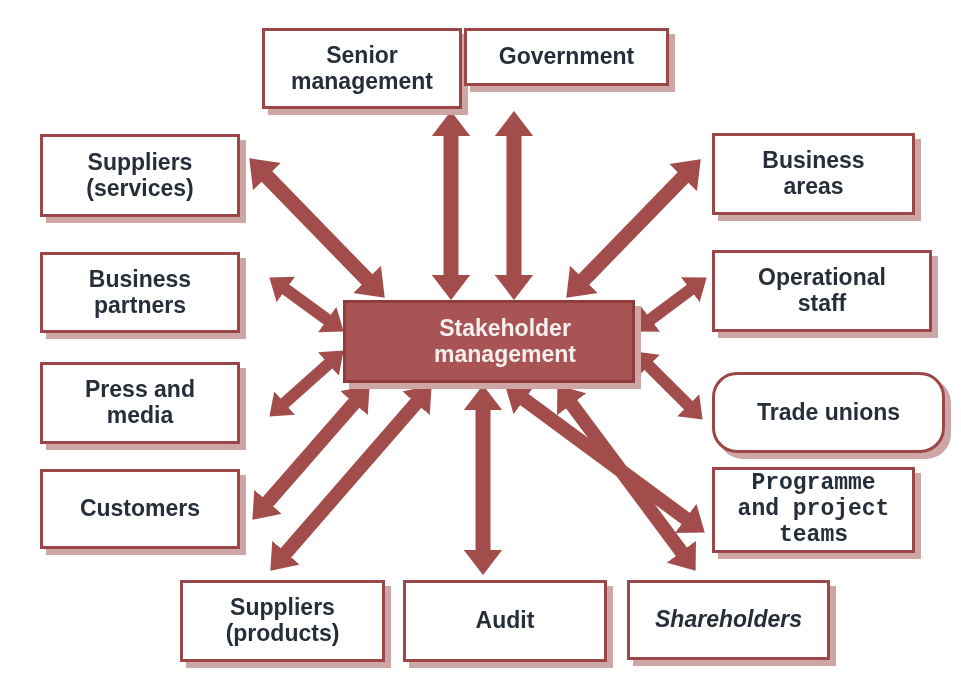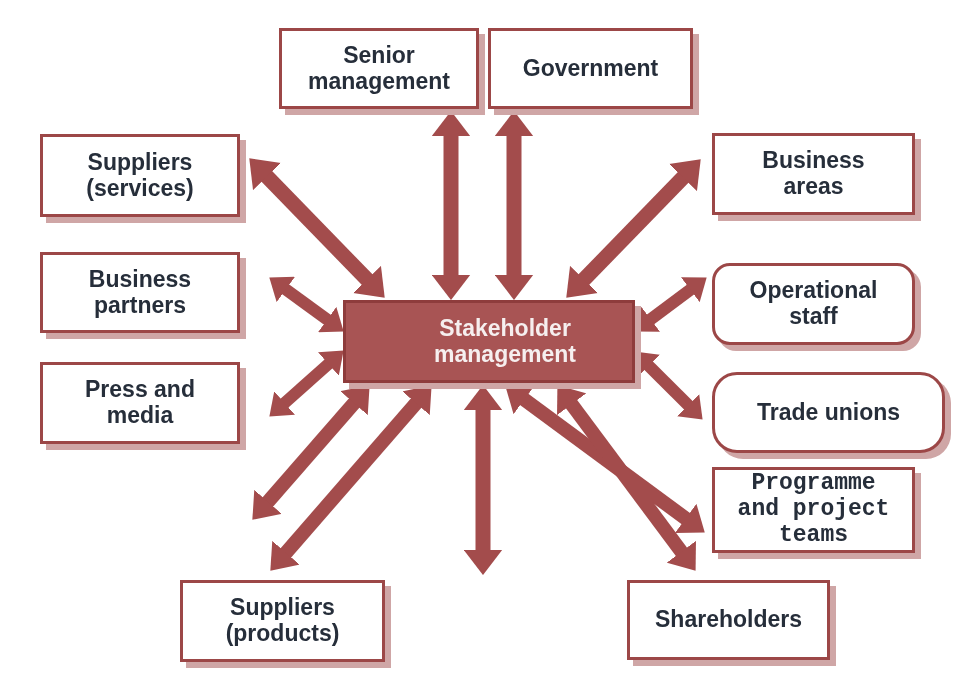--- a/index.html
+++ b/index.html
@@ -42,59 +42,65 @@
       <line x1="327.9485977804839" y1="320.0722696214472" x2="285.0514022195161" y2="288.9277303785528" stroke="#a34c4c" stroke-width="12" marker-start="url(#ah-start)" marker-end="url(#ah-end)"></line>
       <line x1="649.9051538985296" y1="319.8736175123652" x2="691.0948461014704" y2="289.1263824876348" stroke="#a34c4c" stroke-width="12" marker-start="url(#ah-start)" marker-end="url(#ah-end)"></line>
       <line x1="329.1086905540066" y1="363.36897416424074" x2="283.8913094459934" y2="403.63102583575926" stroke="#a34c4c" stroke-width="12" marker-start="url(#ah-start)" marker-end="url(#ah-end)"></line>
       <line x1="648.1521861300698" y1="365.15218613006977" x2="688.8478138699302" y2="405.84781386993023" stroke="#a34c4c" stroke-width="12" marker-start="url(#ah-start)" marker-end="url(#ah-end)"></line>
       <line x1="354.73658378151066" y1="402.3537444574059" x2="267.26341621848934" y2="502.6462555425941" stroke="#a34c4c" stroke-width="14" marker-start="url(#ah-start)" marker-end="url(#ah-end)"></line>
       <line x1="416.7609218861321" y1="402.37493983094805" x2="285.2390781138679" y2="553.625060169052" stroke="#a34c4c" stroke-width="14" marker-start="url(#ah-start)" marker-end="url(#ah-end)"></line>
       <line x1="483" y1="409.25" x2="483" y2="550.75" stroke="#a34c4c" stroke-width="15" marker-start="url(#ah-start)" marker-end="url(#ah-end)"></line>
       <line x1="523.4652764562146" y1="398.8784361747845" x2="686.5347235437854" y2="519.1215638252155" stroke="#a34c4c" stroke-width="14" marker-start="url(#ah-start)" marker-end="url(#ah-end)"></line>
       <line x1="570.959380655856" y1="403.405299566989" x2="682.040619344144" y2="552.594700433011" stroke="#a34c4c" stroke-width="14" marker-start="url(#ah-start)" marker-end="url(#ah-end)"></line>
     </svg>
-<div class="box" style="left: 279px; top: 28px; width: 200px; height: 81px;">
+<div class="box" style="left: 262px; top: 28px; width: 200px; height: 81px;">
       <span class="label">Senior
 management</span>
     </div>
-    <div class="box" style="left: 488px; top: 28px; width: 205px; height: 81px;">
+    <div class="box" style="left: 464px; top: 28px; width: 205px; height: 58px;">
       <span class="label">Government</span>
     </div>
     <div class="box" style="left: 40px; top: 134px; width: 200px; height: 83px;">
       <span class="label">Suppliers
 (services)</span>
     </div>
     <div class="box" style="left: 712px; top: 133px; width: 203px; height: 82px;">
       <span class="label">Business
 areas</span>
     </div>
     <div class="box" style="left: 40px; top: 252px; width: 200px; height: 81px;">
       <span class="label">Business
 partners</span>
     </div>
-    <div class="box" style="left: 712px; top: 263px; width: 203px; height: 82px; border-radius: 18px;">
+    <div class="box" style="left: 712px; top: 250px; width: 220px; height: 82px;">
       <span class="label">Operational
 staff</span>
     </div>
     <div class="box" style="left: 40px; top: 362px; width: 200px; height: 82px; align-items: center;">
       <span class="label">Press and
 media</span>
     </div>
     <div class="box" style="left: 712px; top: 372px; width: 233px; height: 81px; border-radius: 25px;">
       <span class="label">Trade unions</span>
     </div>
+    <div class="box" style="left: 40px; top: 469px; width: 200px; height: 80px;">
+      <span class="label">Customers</span>
+    </div>
     <div class="box" style="left: 712px; top: 467px; width: 203px; height: 86px; font-family: Liberation Mono, monospace;">
       <span class="label">Programme
 and project
 teams</span>
     </div>
     <div class="box" style="left: 180px; top: 580px; width: 205px; height: 82px;">
       <span class="label">Suppliers
 (products)</span>
     </div>
-    <div class="box" style="left: 627px; top: 580px; width: 203px; height: 80px;">
+    <div class="box" style="left: 403px; top: 580px; width: 204px; height: 82px;">
+      <span class="label">Audit</span>
+    </div>
+    <div class="box" style="left: 627px; top: 580px; width: 203px; height: 80px; font-style: italic;">
       <span class="label">Shareholders</span>
     </div>
     <div class="box center" style="left: 343px; top: 300px; width: 292px; height: 83px;">
       <span class="label">Stakeholder
 management</span>
     </div>
   </div>
 
 </body></html>

